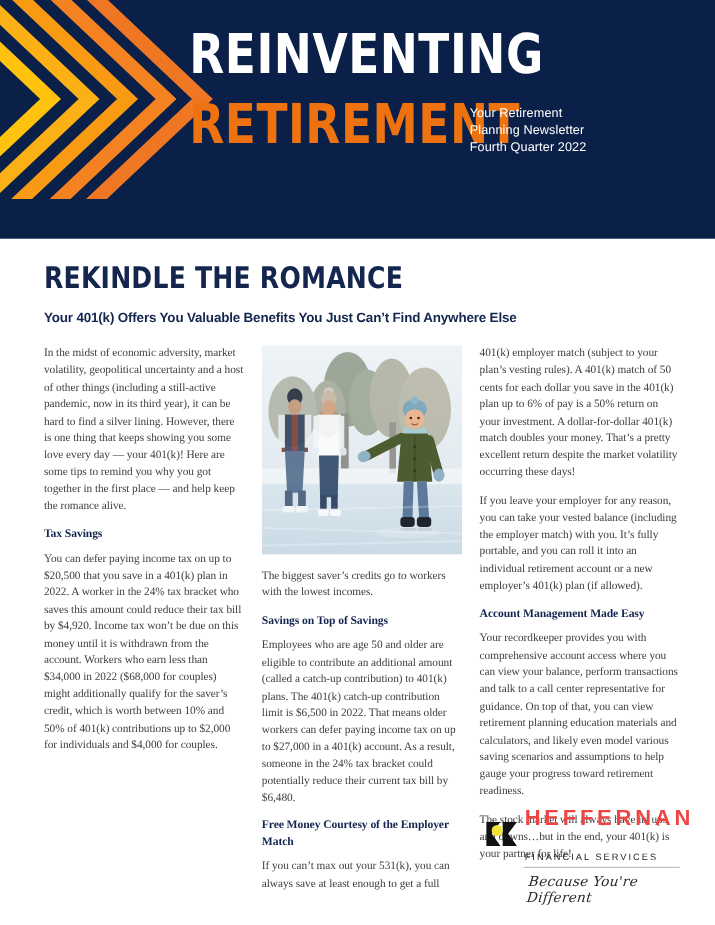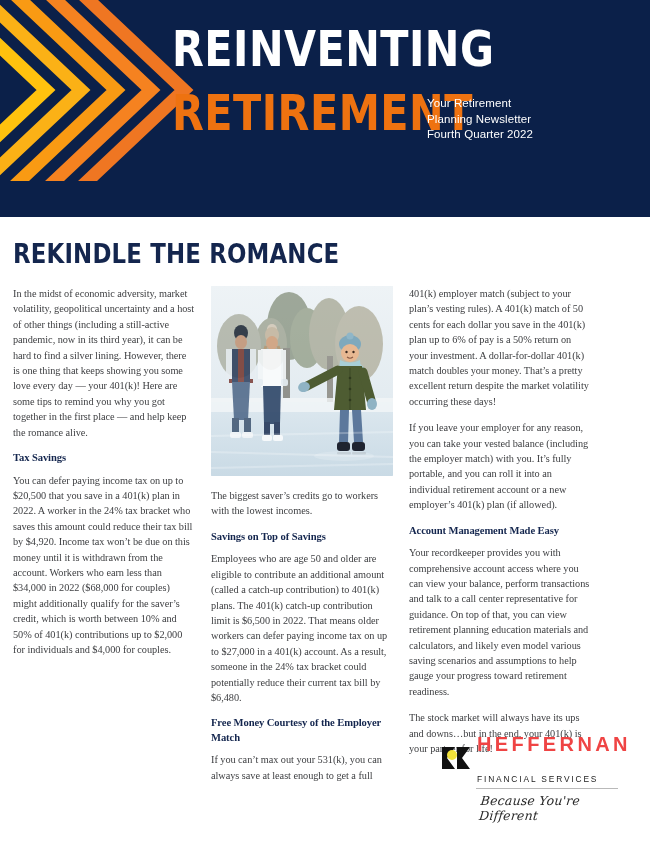--- a/index.html
+++ b/index.html
@@ -67,21 +67,21 @@
     color: #ffffff;
     font-size: 11.5px;
     line-height: 15.5px;
     letter-spacing: 0.1px;
   }
   .masthead-sub div { white-space: nowrap; }
 
   
   .page-body {
     position: relative;
-    padding: 0 13px;
+    padding: 0 40px;
   }
   .article-title {
     margin: 0;
     padding-top: 22px;
     font-family: "Liberation Sans Narrow", "DejaVu Sans Condensed", "Liberation Sans", sans-serif;
     font-weight: 700;
     font-size: 27px;
     line-height: 30px;
     letter-spacing: 0.2px;
     color: #14264e;
@@ -213,20 +213,21 @@
   <div class="masthead-sub">
     <div>Your Retirement</div>
     <div>Planning Newsletter</div>
     <div>Fourth Quarter 2022</div>
   </div>
 </div>
 
 <div class="page-body">
 
   <h1 class="article-title">REKINDLE THE ROMANCE</h1>
+  <p class="article-deck">Your 401(k) Offers You Valuable Benefits You Just Can’t Find Anywhere Else</p>
 
   <div class="columns">
 
     <div class="col">
       <p>In the midst of economic adversity, market volatility, geopolitical uncertainty and a host of other things (including a still-active pandemic, now in its third year), it can be hard to find a silver lining. However, there is one thing that keeps showing you some love every day — your 401(k)! Here are some tips to remind you why you got together in the first place — and help keep the romance alive.</p>
       <h3>Tax Savings</h3>
       <p>You can defer paying income tax on up to $20,500 that you save in a 401(k) plan in 2022. A worker in the 24% tax bracket who saves this amount could reduce their tax bill by $4,920. Income tax won’t be due on this money until it is withdrawn from the account. Workers who earn less than $34,000 in 2022 ($68,000 for couples) might additionally qualify for the saver’s credit, which is worth between 10% and 50% of 401(k) contributions up to $2,000 for individuals and $4,000 for couples.</p>
     </div>
 
     <div class="col">

